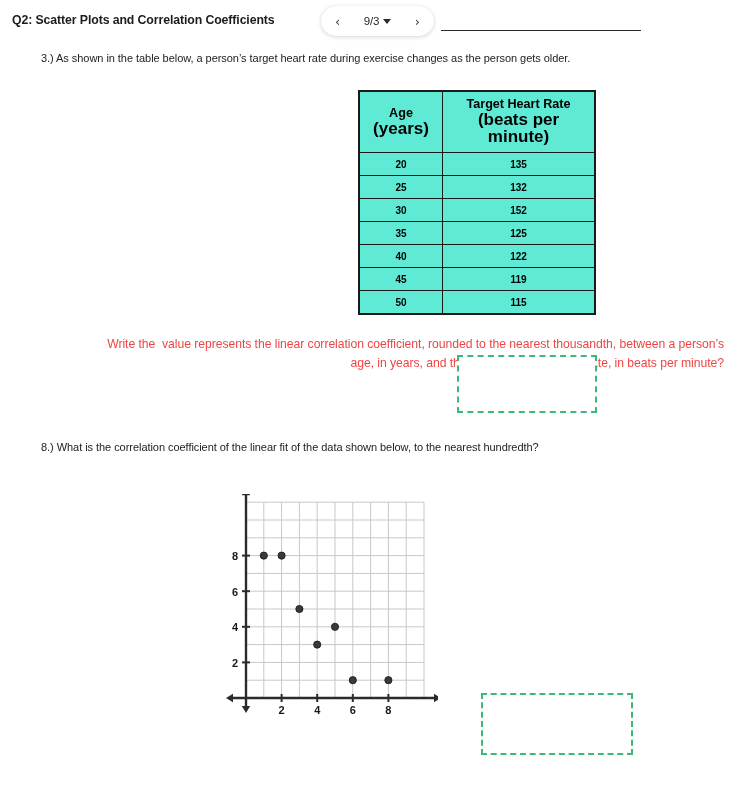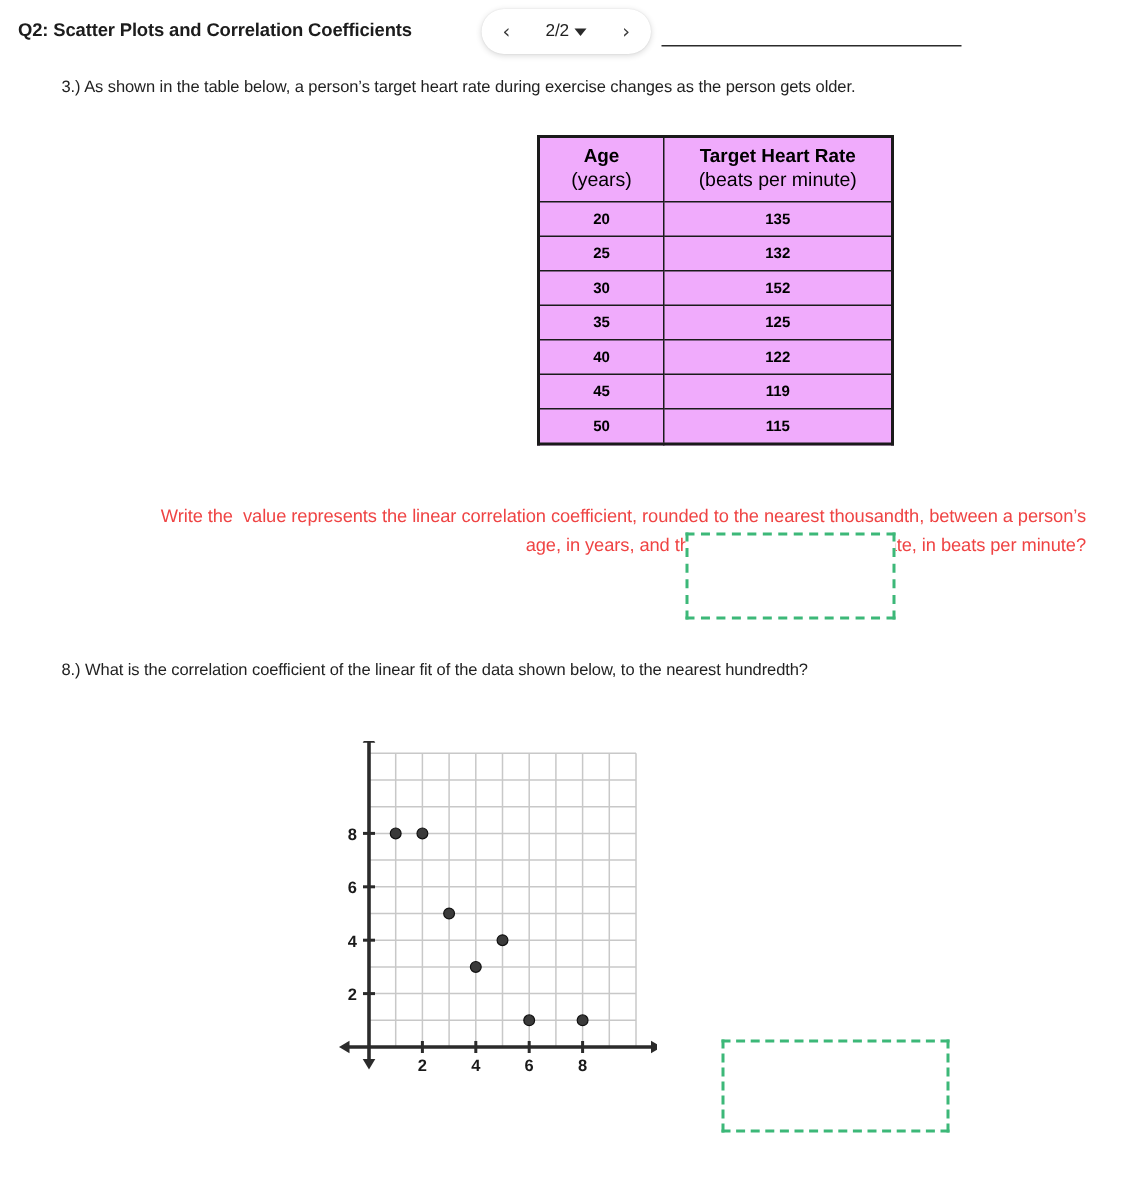--- a/index.html
+++ b/index.html
@@ -113,21 +113,21 @@
     text-align: right;
   }
 
   
   #heart-rate-table {
     position: absolute;
     left: 358px;
     top: 90px;
     border-collapse: collapse;
     border: 2.4px solid #1a1a1a;
-    background: #f0abfc;
+    background: #5eead4;
   }
   #heart-rate-table th,
   #heart-rate-table td {
     border: 1.2px solid #1a1a1a;
     text-align: center;
     font-family: "Liberation Sans", sans-serif;
     color: #000;
   }
   #heart-rate-table th {
     font-size: 12.6px;
@@ -136,21 +136,21 @@
     line-height: 15px;
   }
   #heart-rate-table td {
     font-size: 10px;
     font-weight: 700;
     height: 22px;
     padding: 0;
   }
   #heart-rate-table th:nth-child(1) { width: 66px; }
   #heart-rate-table th:nth-child(2) { width: 135px; }
-  .th-sub { font-weight: 400; font-size: 13px; }
+  .th-sub { font-weight: 700; font-size: 17px; }
 
   
   .answer-box {
     position: absolute;
     border: 2px dashed #3cb878;
     background: #ffffff;
     box-sizing: border-box;
   }
   #answer-box-1 {
     left: 457px;
@@ -180,21 +180,21 @@
 
 <div id="header">
 
   <div id="worksheet-title">Q2: Scatter Plots and Correlation Coefficients</div>
 
   <div id="title-rule"></div>
 
   <div id="page-nav">
     <span class="nav-arrow">‹</span>
     <span id="page-indicator">
-      <span id="page-indicator-label">2/2</span>
+      <span id="page-indicator-label">9/3</span>
       <span class="caret-down"></span>
     </span>
     <span class="nav-arrow">›</span>
   </div>
 </div>
 
 <div class="q-line" id="q3-text">3.)  As shown in the table below, a person’s target heart rate during exercise changes as the person gets older.</div>
 
 <table id="heart-rate-table">
   <thead>

